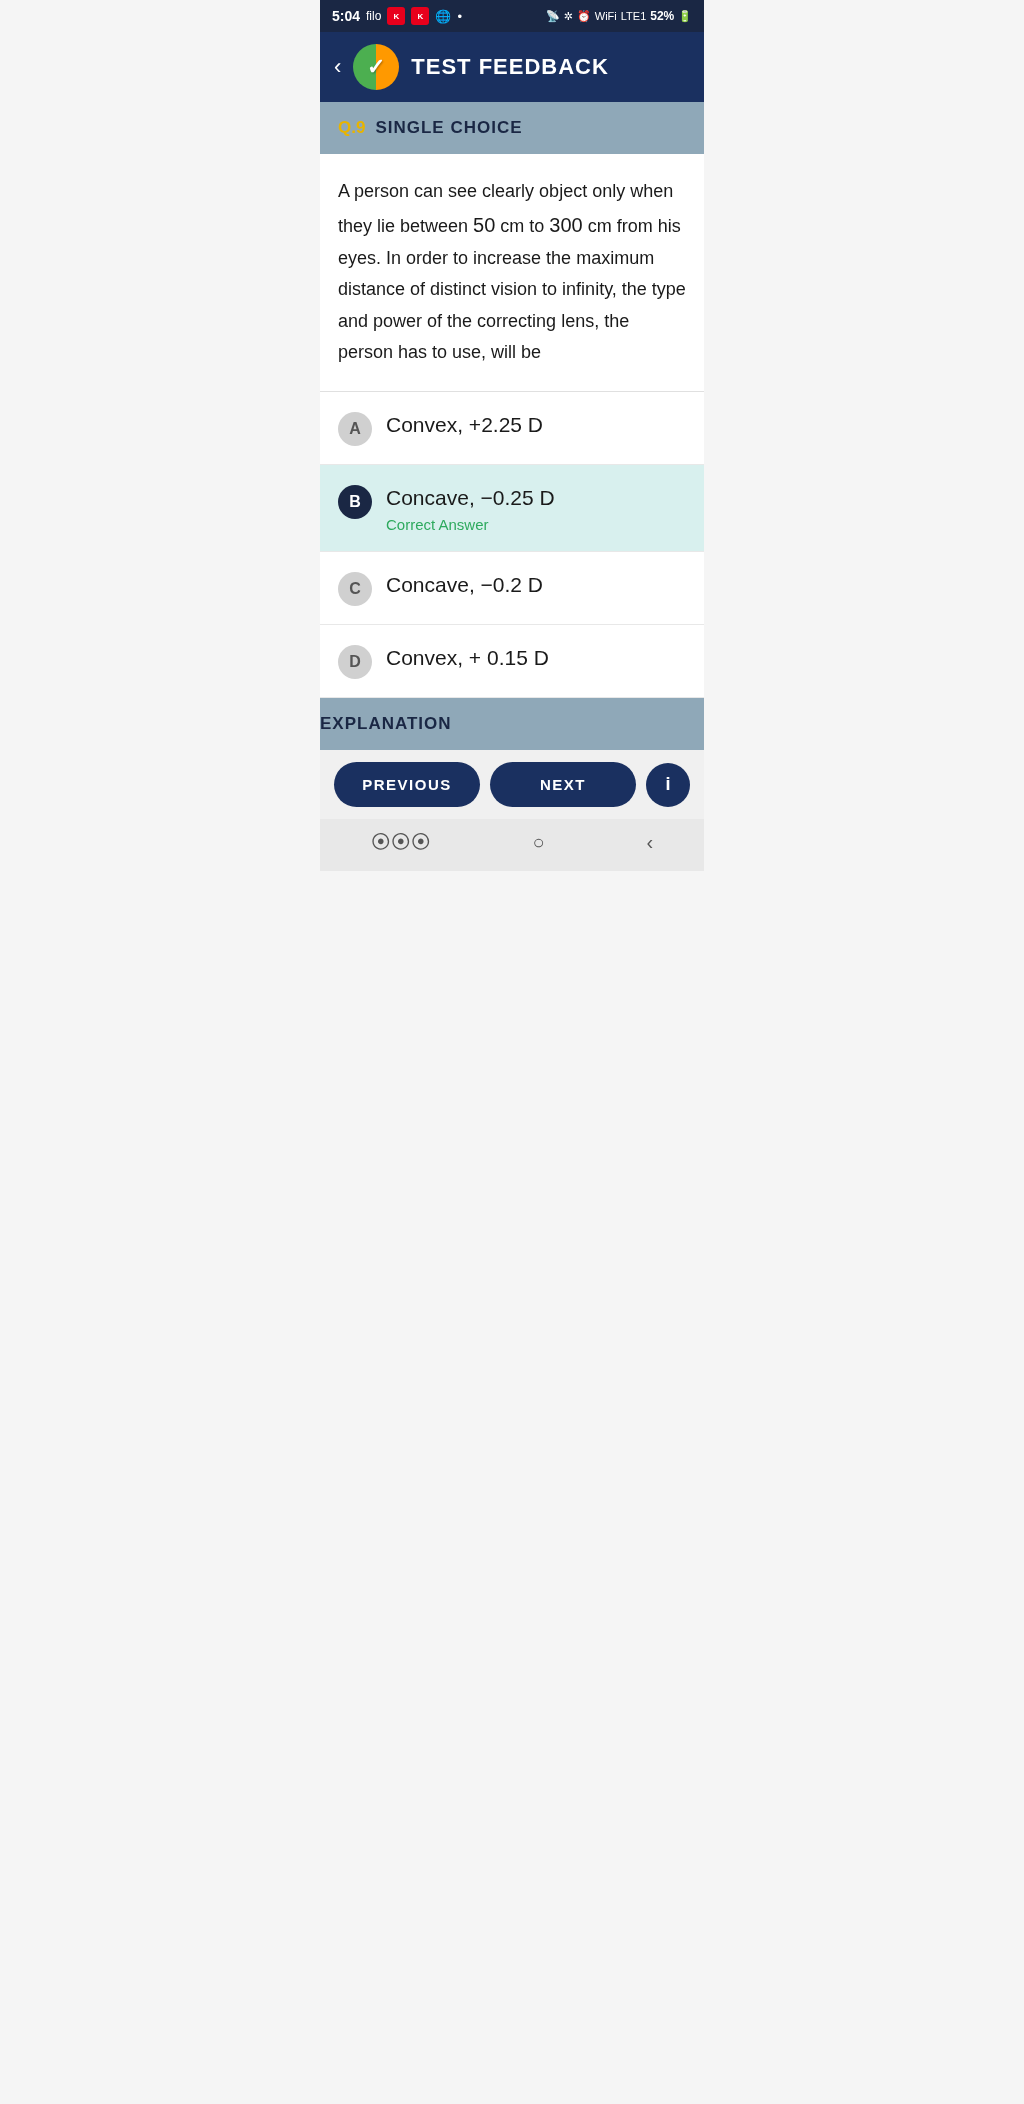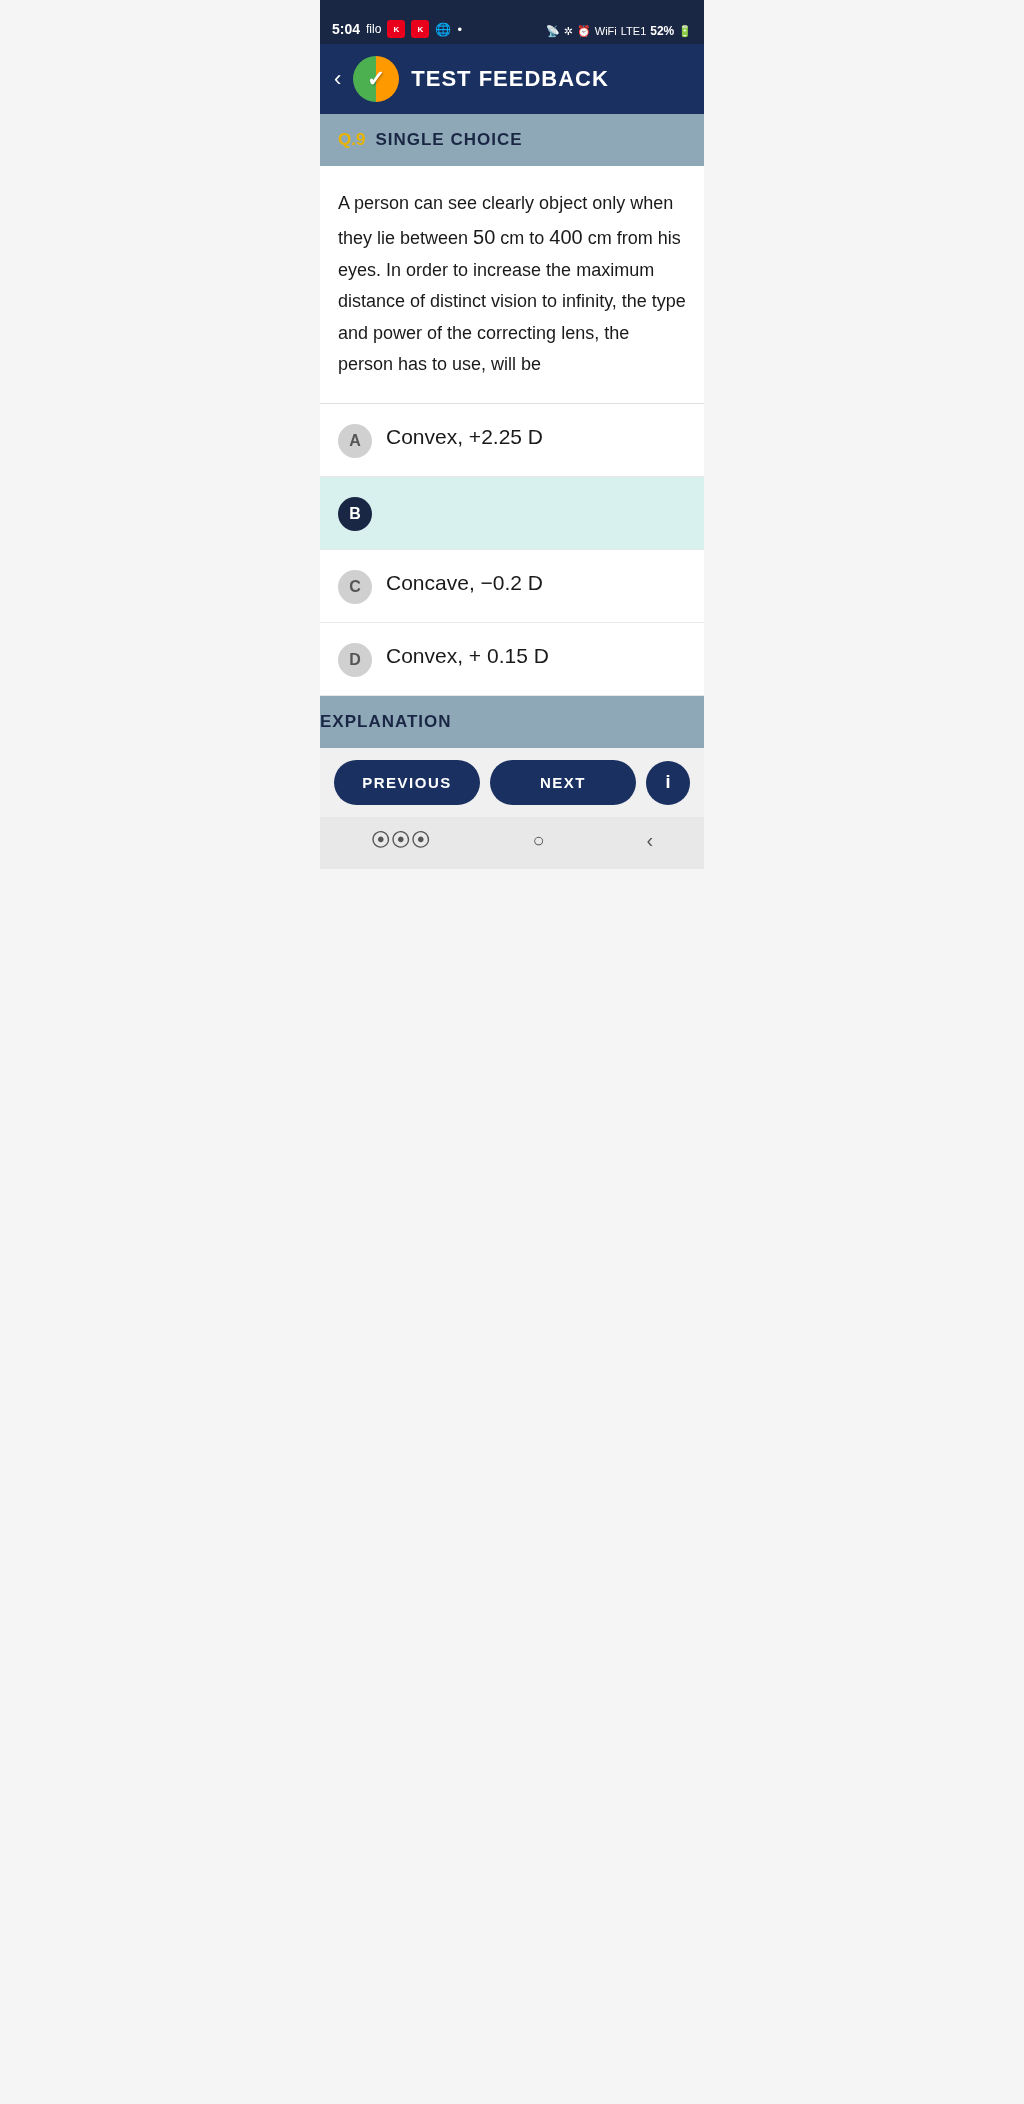--- a/index.html
+++ b/index.html
@@ -11,25 +11,25 @@
       margin: 0 auto;
       overflow-x: hidden;
     }
 
     
     .status-bar {
       background: #1a2744;
       color: white;
       display: flex;
       justify-content: space-between;
-      align-items: flex-end;
+      align-items: center;
       padding: 6px 12px;
       font-size: 13px;
       font-weight: 500;
-      height: 44px;
+      height: 32px;
     }
     .status-left {
       display: flex;
       align-items: center;
       gap: 6px;
     }
     .status-time { font-weight: 700; font-size: 14px; }
     .status-app { font-size: 12px; }
     .app-icon-kfc {
       width: 18px; height: 18px;
@@ -263,34 +263,38 @@
   </div>
   <span class="header-title">TEST FEEDBACK</span>
 </div>
 
 <div class="question-header">
   <span class="question-number">Q.9</span>
   <span class="question-type">SINGLE CHOICE</span>
 </div>
 
 <div class="question-body">
-  A person can see clearly object only when they lie between <span class="math-num">50</span> cm to <span class="math-num">400</span> cm from his eyes. In order to increase the maximum distance of distinct vision to infinity, the type and power of the correcting lens, the person has to use, will be
+  A person can see clearly object only when they lie between <span class="math-num">50</span> cm to <span class="math-num">300</span> cm from his eyes. In order to increase the maximum distance of distinct vision to infinity, the type and power of the correcting lens, the person has to use, will be
 </div>
 
 <div class="options-container">
 
   <div class="option-row">
     <div class="option-badge default">A</div>
     <div class="option-content">
       <div class="option-text">Convex, +2.25 D</div>
     </div>
   </div>
 
   <div class="option-row correct">
     <div class="option-badge selected">B</div>
+    <div class="option-content">
+      <div class="option-text">Concave, −0.25 D</div>
+      <div class="correct-label">Correct Answer</div>
+    </div>
   </div>
 
   <div class="option-row">
     <div class="option-badge default">C</div>
     <div class="option-content">
       <div class="option-text">Concave, −0.2 D</div>
     </div>
   </div>
 
   <div class="option-row">

